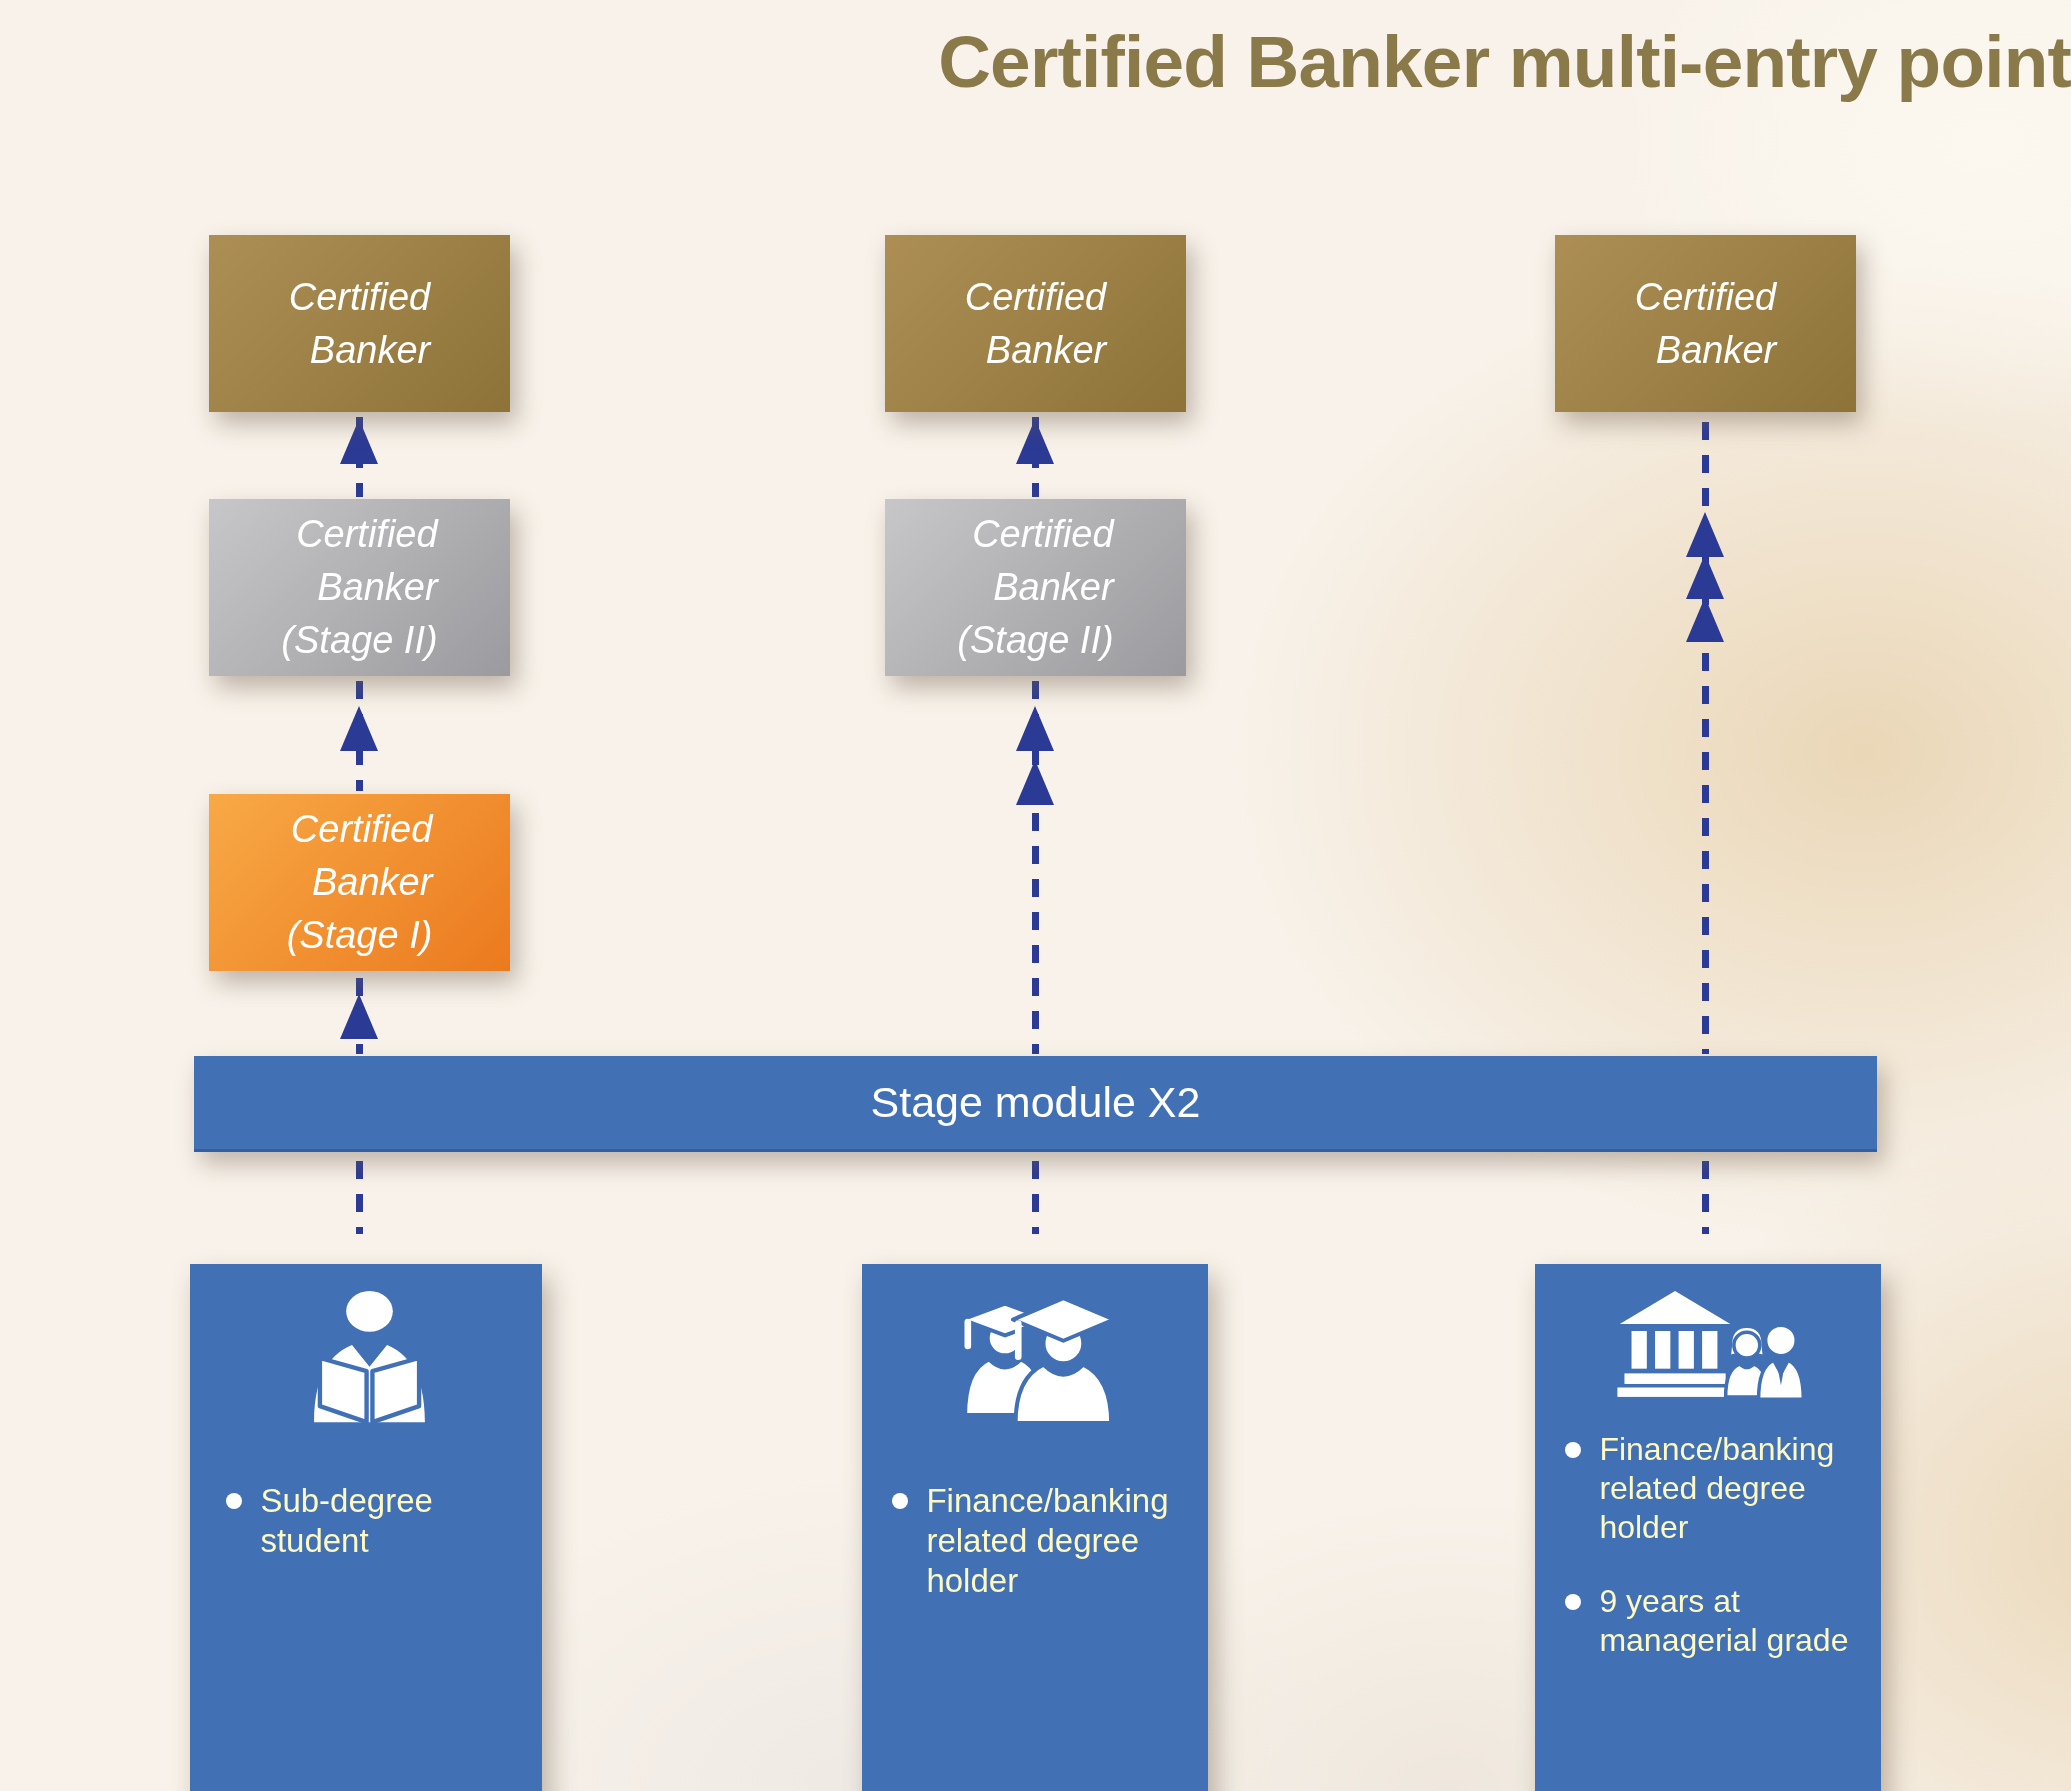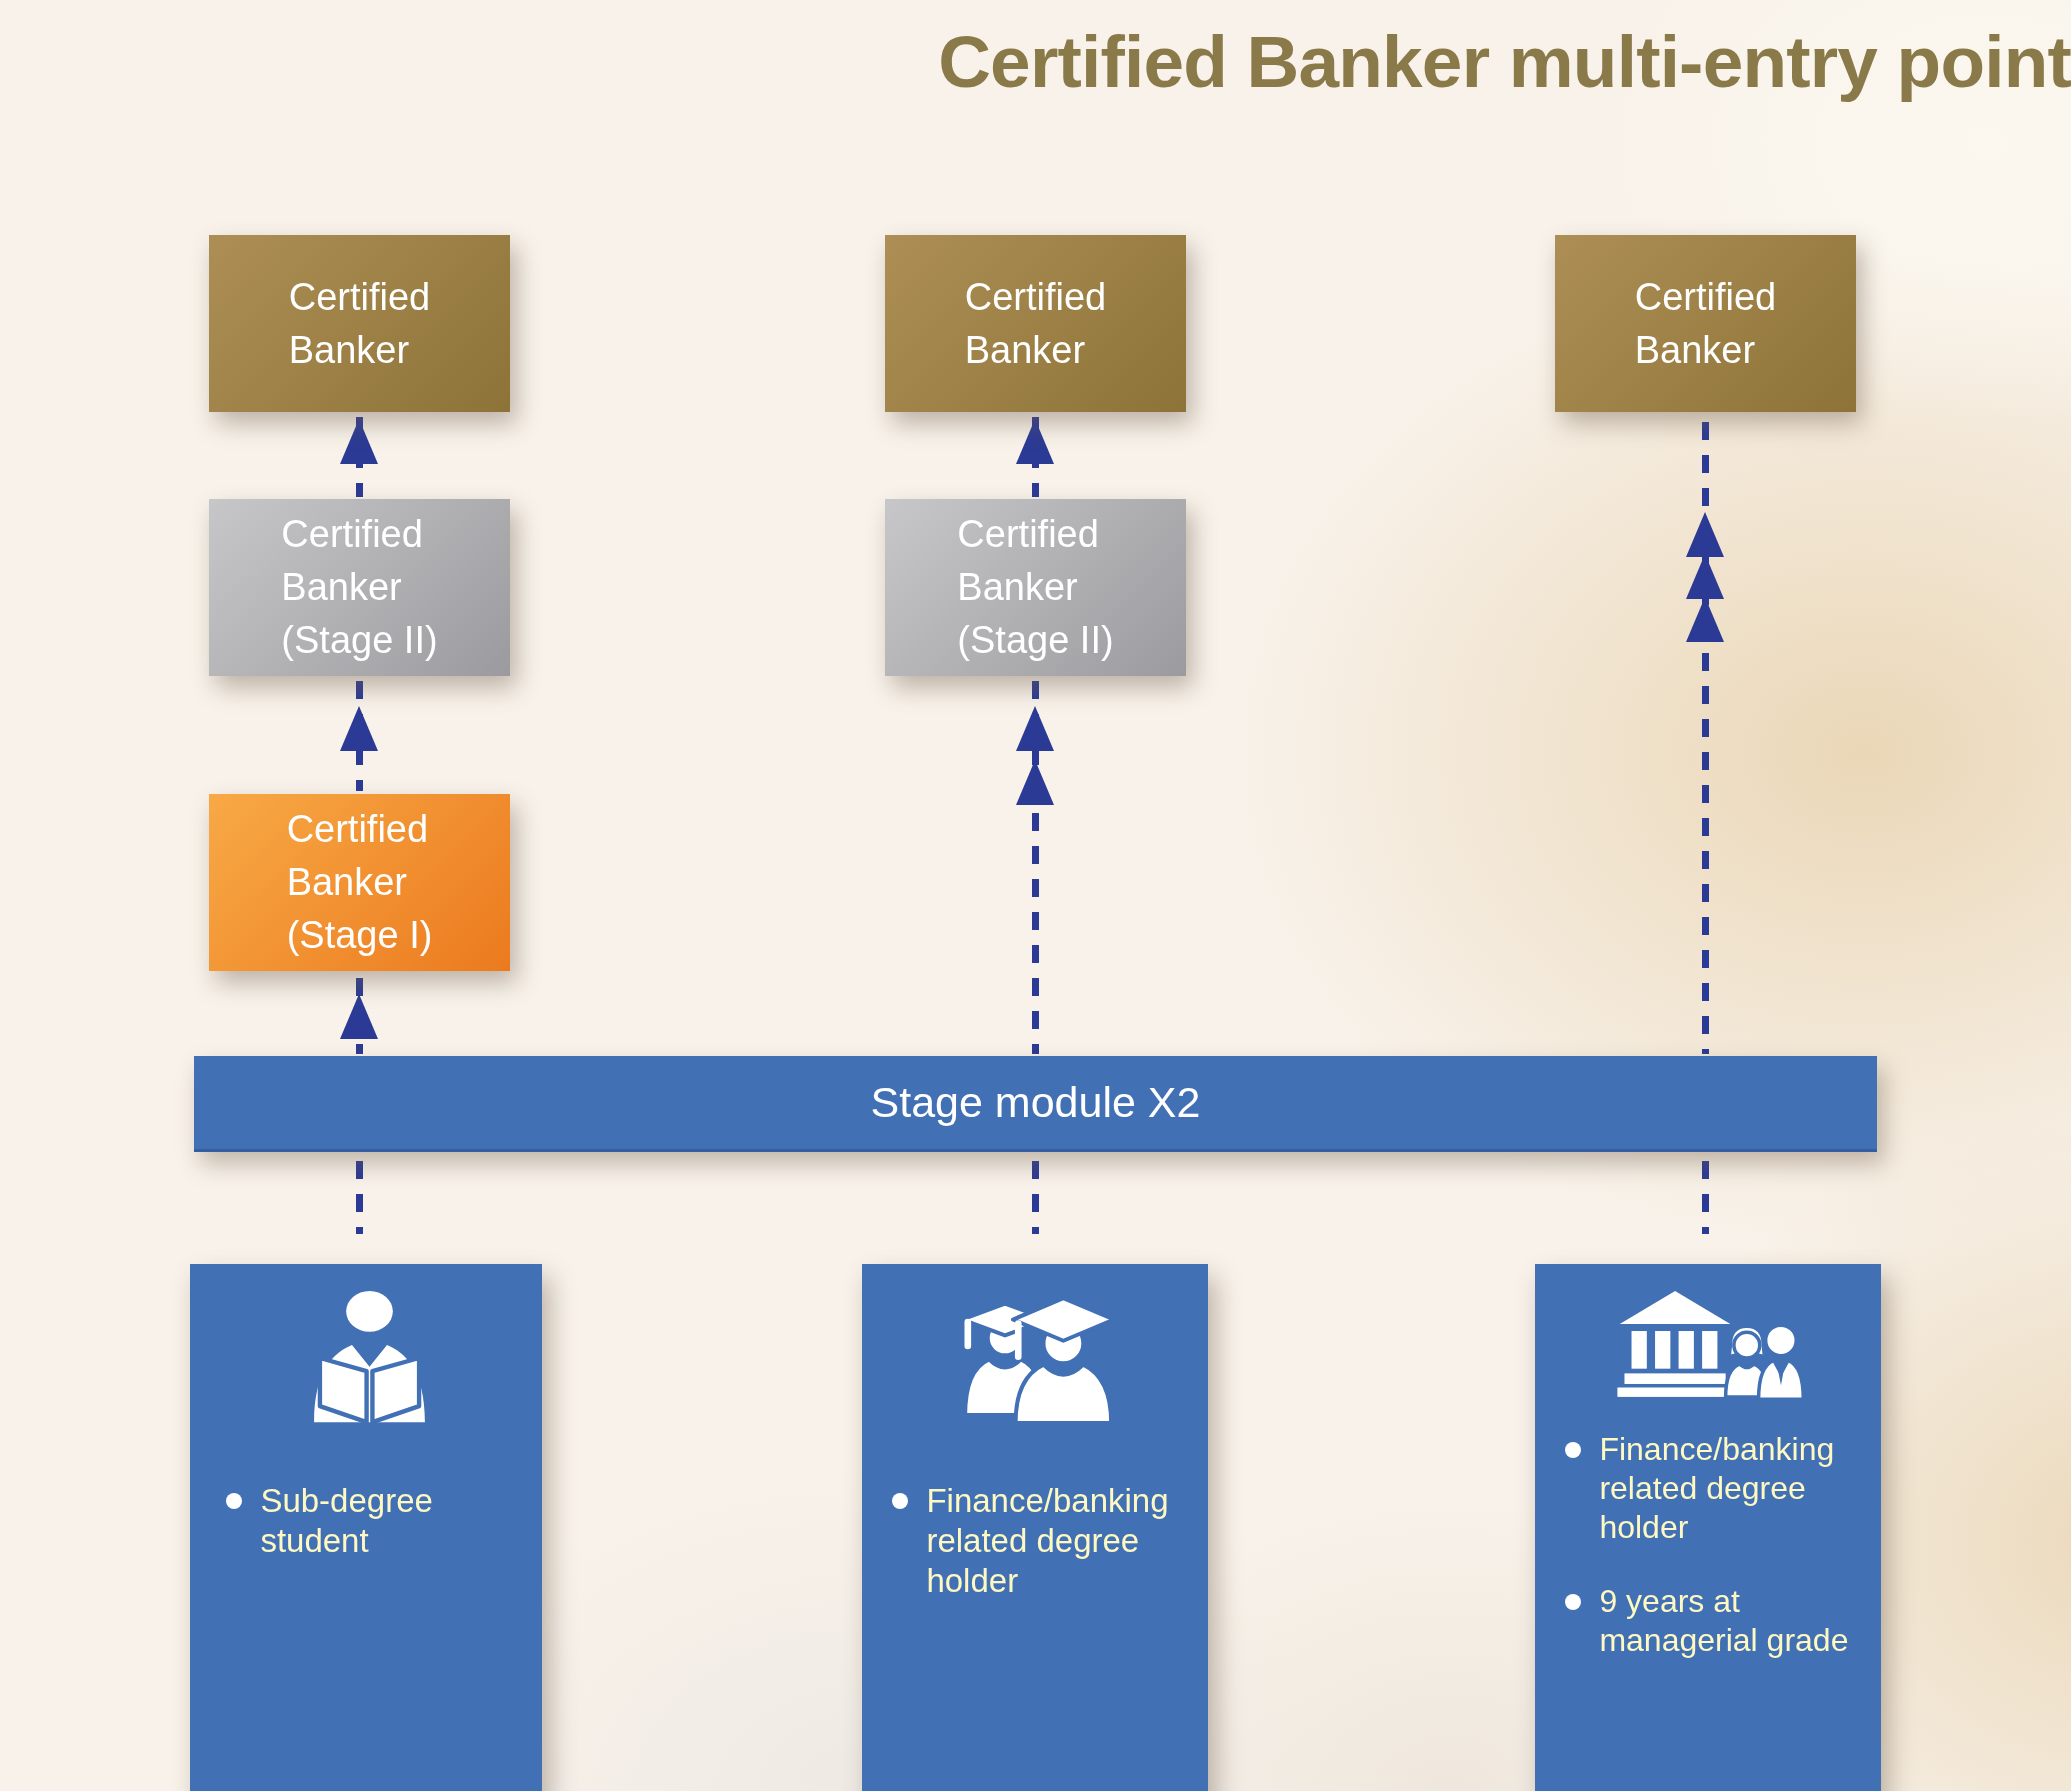--- a/index.html
+++ b/index.html
@@ -20,23 +20,24 @@
   }
   #page-title{
     position:absolute;left:0;top:20px;width:100%;
     text-align:right;margin:0;
     font-size:73px;font-weight:bold;letter-spacing:-0.8px;
     color:var(--title-color);
   }
   
   .box{
     position:absolute;width:301px;height:177px;
-    display:flex;align-items:center;justify-content:center;text-align:left;
+    display:flex;align-items:center;justify-content:center;text-align:right;
     color:#ffffff;z-index:3;
     box-shadow:6.7px 11.7px 23.4px rgba(112,96,78,.45);
+    font-style:italic;
   }
   .box-label{font-size:38px;line-height:53px;}
   .gold{background:linear-gradient(135deg,var(--gold-start) 0%,var(--gold-end) 100%);}
   .silver{background:linear-gradient(135deg,var(--silver-start) 0%,var(--silver-end) 100%);}
   .orange{background:linear-gradient(135deg,var(--orange-start) 0%,var(--orange-end) 100%);}
   #gold-left  {left:209px;top:235px;}
   #gold-mid   {left:885px;top:235px;}
   #gold-right {left:1555px;top:235px;}
   #silver-left{left:209px;top:499px;}
   #silver-mid {left:885px;top:499px;}

